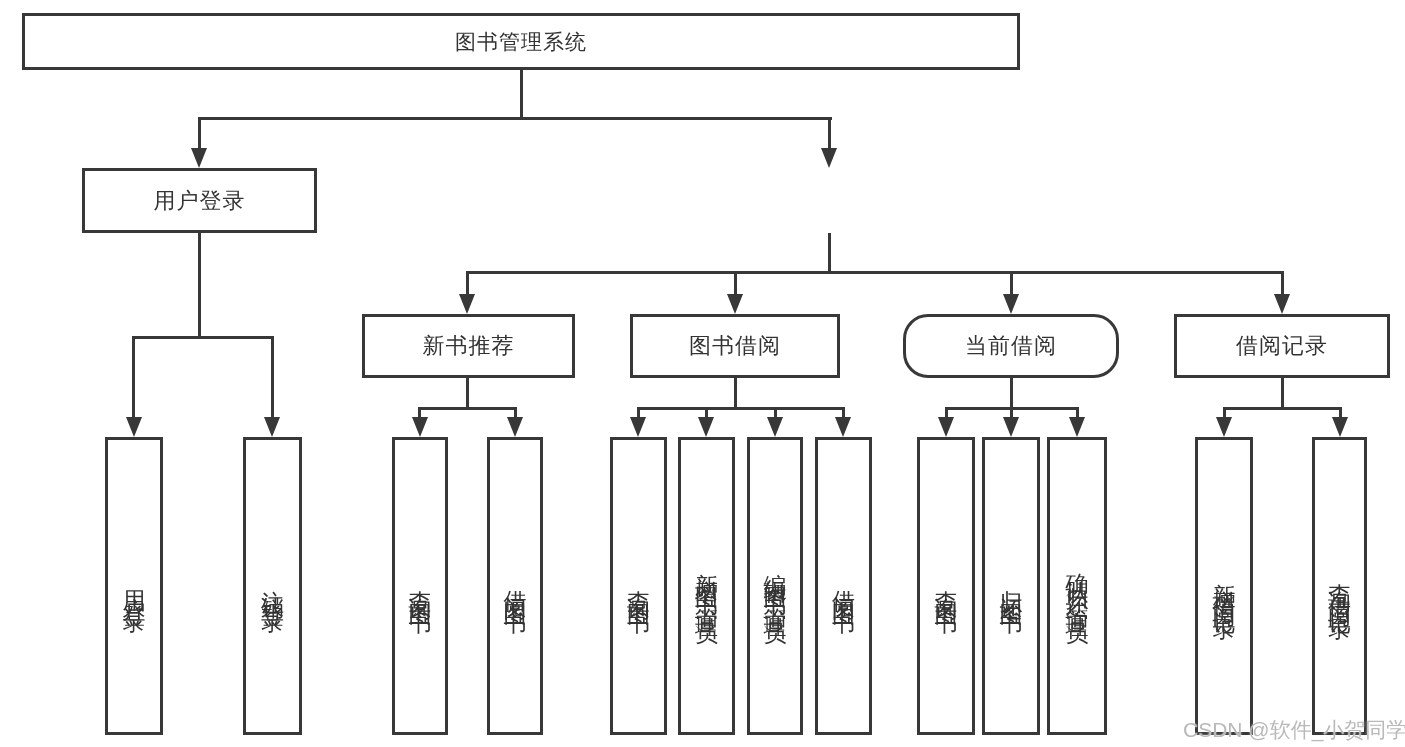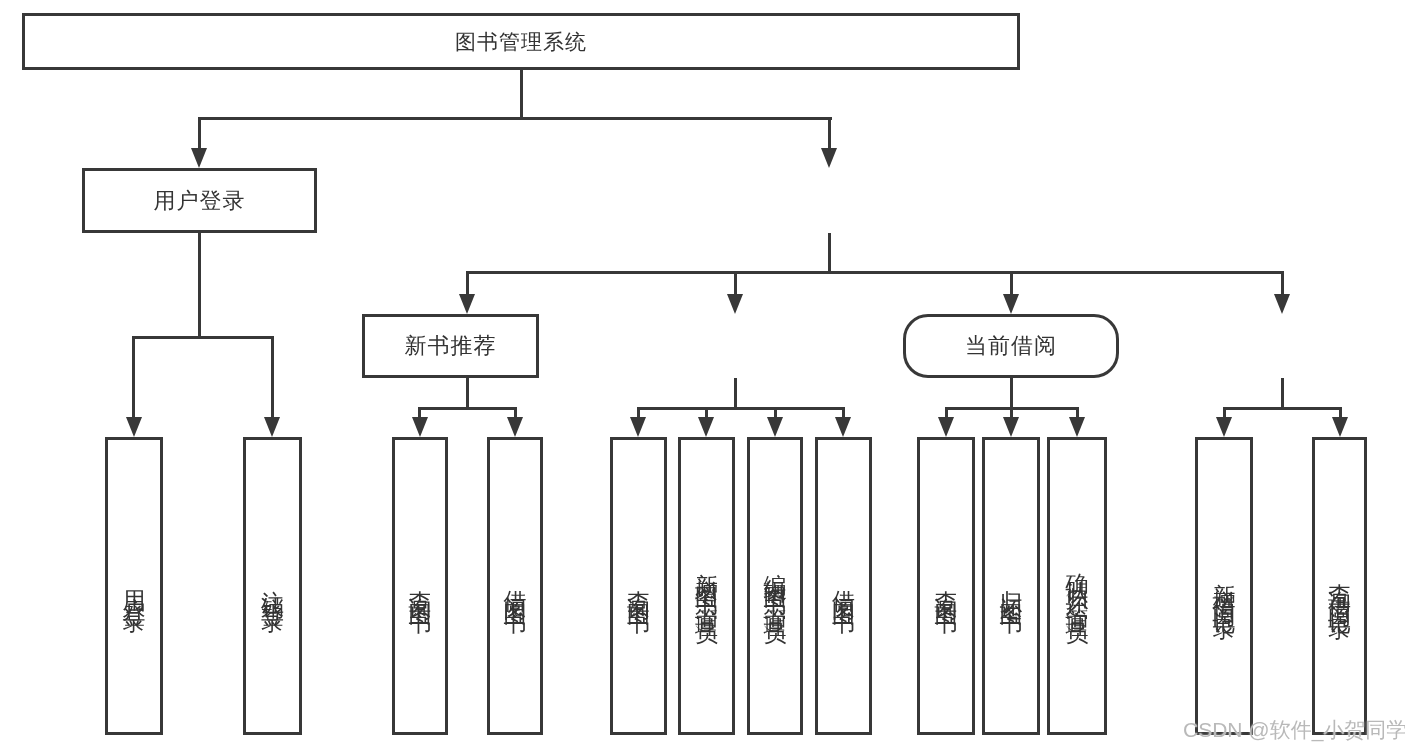--- a/index.html
+++ b/index.html
@@ -47,21 +47,21 @@
     font-size: 21px;
     color: #b9b9b9;
     white-space: nowrap;
     z-index: 10;
     text-shadow: 0 0 2px #ffffff;
   }
   
   #n-root          { left: 22px;   top: 13px;  width: 998px; height: 57px; }
   #n-user-login    { left: 82px;   top: 168px; width: 235px; height: 65px; }
   #n-book-mgmt     { left: 712px;  top: 168px; width: 236px; height: 65px; }
-  #n-new-books     { left: 362px;  top: 314px; width: 177px; height: 64px; }
+  #n-new-books     { left: 362px;  top: 314px; width: 213px; height: 64px; }
   #n-book-borrow   { left: 630px;  top: 314px; width: 210px; height: 64px; }
   #n-current-borrow{ left: 903px;  top: 314px; width: 216px; height: 64px; border-radius: 25px; }
   #n-borrow-records{ left: 1174px; top: 314px; width: 216px; height: 64px; }
   
   .leaf { top: 437px; height: 298px; }
   #n-leaf-user-login { left: 105px;  width: 58px; }
   #n-leaf-logout     { left: 243px;  width: 59px; }
   #n-leaf-nb-query   { left: 392px;  width: 56px; }
   #n-leaf-nb-borrow  { left: 487px;  width: 56px; }
   #n-leaf-bb-query   { left: 610px;  width: 57px; }
@@ -140,23 +140,29 @@
 
   <div class="box h" id="n-root">
     <span>图书管理系统</span>
   </div>
   <div class="box h" id="n-user-login">
     <span>用户登录</span>
   </div>
   <div class="box h" id="n-new-books">
     <span>新书推荐</span>
   </div>
+  <div class="box h" id="n-book-borrow">
+    <span>图书借阅</span>
+  </div>
   <div class="box h" id="n-current-borrow">
     <span>当前借阅</span>
   </div>
+  <div class="box h" id="n-borrow-records">
+    <span>借阅记录</span>
+  </div>
 
   <div class="box v leaf" id="n-leaf-user-login">
     <span>用户登录</span>
   </div>
   <div class="box v leaf" id="n-leaf-logout">
     <span>注销登录</span>
   </div>
   <div class="box v leaf" id="n-leaf-nb-query">
     <span>查询图书</span>
   </div>

